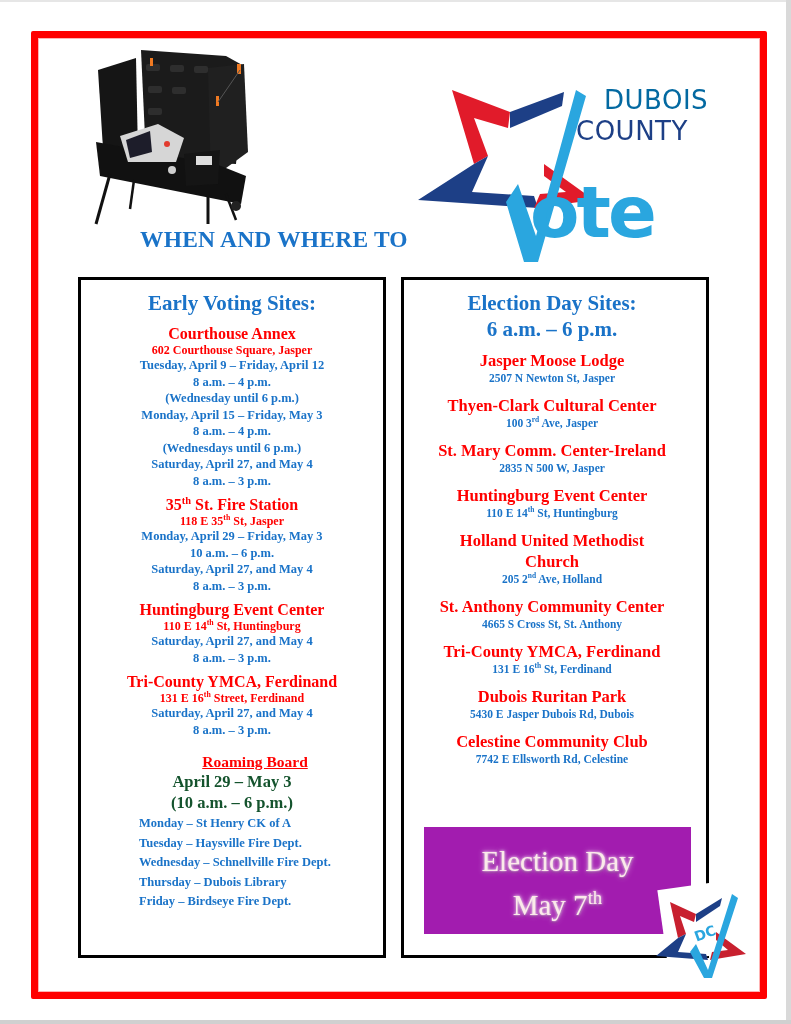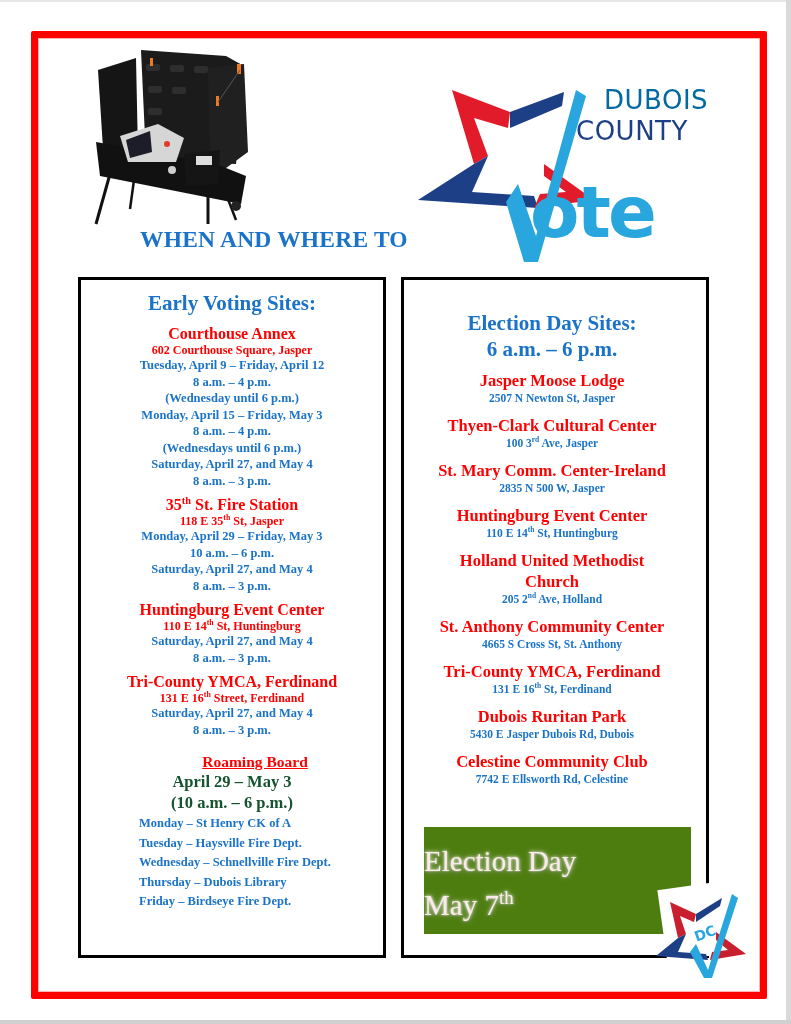--- a/index.html
+++ b/index.html
@@ -49,34 +49,34 @@
   .right-box { left:401px; top:277px; width:308px; height:681px; }
 
   .box-title { font-weight:bold; font-size:21px; color:#1a73c8; line-height:26px; }
   .site-name { font-weight:bold; color:#ff0000; font-size:16px; line-height:19px; }
   .site-addr-red { font-weight:bold; color:#ff0000; font-size:12px; line-height:14px; }
   .sched { font-weight:bold; color:#1a73c8; font-size:12.5px; line-height:16.5px; }
   .addr-blue { font-weight:bold; color:#1a73c8; font-size:11.5px; line-height:14px; }
   sup { font-size:65%; line-height:0; vertical-align:super; }
 
   .left-content { position:absolute; left:0; top:10px; width:302px; }
-  .right-content { position:absolute; left:0; top:10px; width:296px;margin-top:20px; }
+  .right-content { position:absolute; left:0; top:10px; width:296px; }
 
   .block { margin-bottom:6px; }
   .roam-title { font-weight:bold; color:#ff0000; font-size:15.5px; line-height:19px; text-decoration:underline; margin-top:14px;padding-left:46px; }
   .roam-line { font-weight:bold; color:#14532d; font-size:16.5px; line-height:21px; }
   .roam-list { text-align:left; padding-left:58px; margin-top:1px; }
   .roam-item { font-weight:bold; color:#1a73c8; font-size:12.5px; line-height:19.5px; }
 
   .rblock { margin-bottom:10px; }
   .rsite { font-weight:bold; color:#ff0000; font-size:16.5px; line-height:21px; }
 
   .eday-box {
     position:absolute; left:424px; top:827px; width:267px; height:107px;
-    background:#4d7c0f; color:#fff;
+    background:#a21caf; text-align:center; color:#fff;
     font-family:"Liberation Serif", serif;
   }
   .eday-l1 { position:absolute; left:0; width:100%; top:18px; font-size:29px; line-height:32px;
     text-shadow:0 0 3px #fff, 0 0 6px rgba(255,255,255,0.6), 0 2px 2px rgba(0,0,0,0.25); color:#fbeaea; }
   .eday-l2 { position:absolute; left:0; width:100%; top:62px; font-size:29px; line-height:32px;
     text-shadow:0 0 3px #fff, 0 0 6px rgba(255,255,255,0.6), 0 2px 2px rgba(0,0,0,0.25); color:#fbeaea; }
 
   .dc-badge-bg { position:absolute; left:662px; top:885px; width:72px; height:72px; background:#fff; transform:rotate(-8deg); }
   .dc-badge { position:absolute; left:656px; top:888px; width:95px; height:90px; }
 </style>

